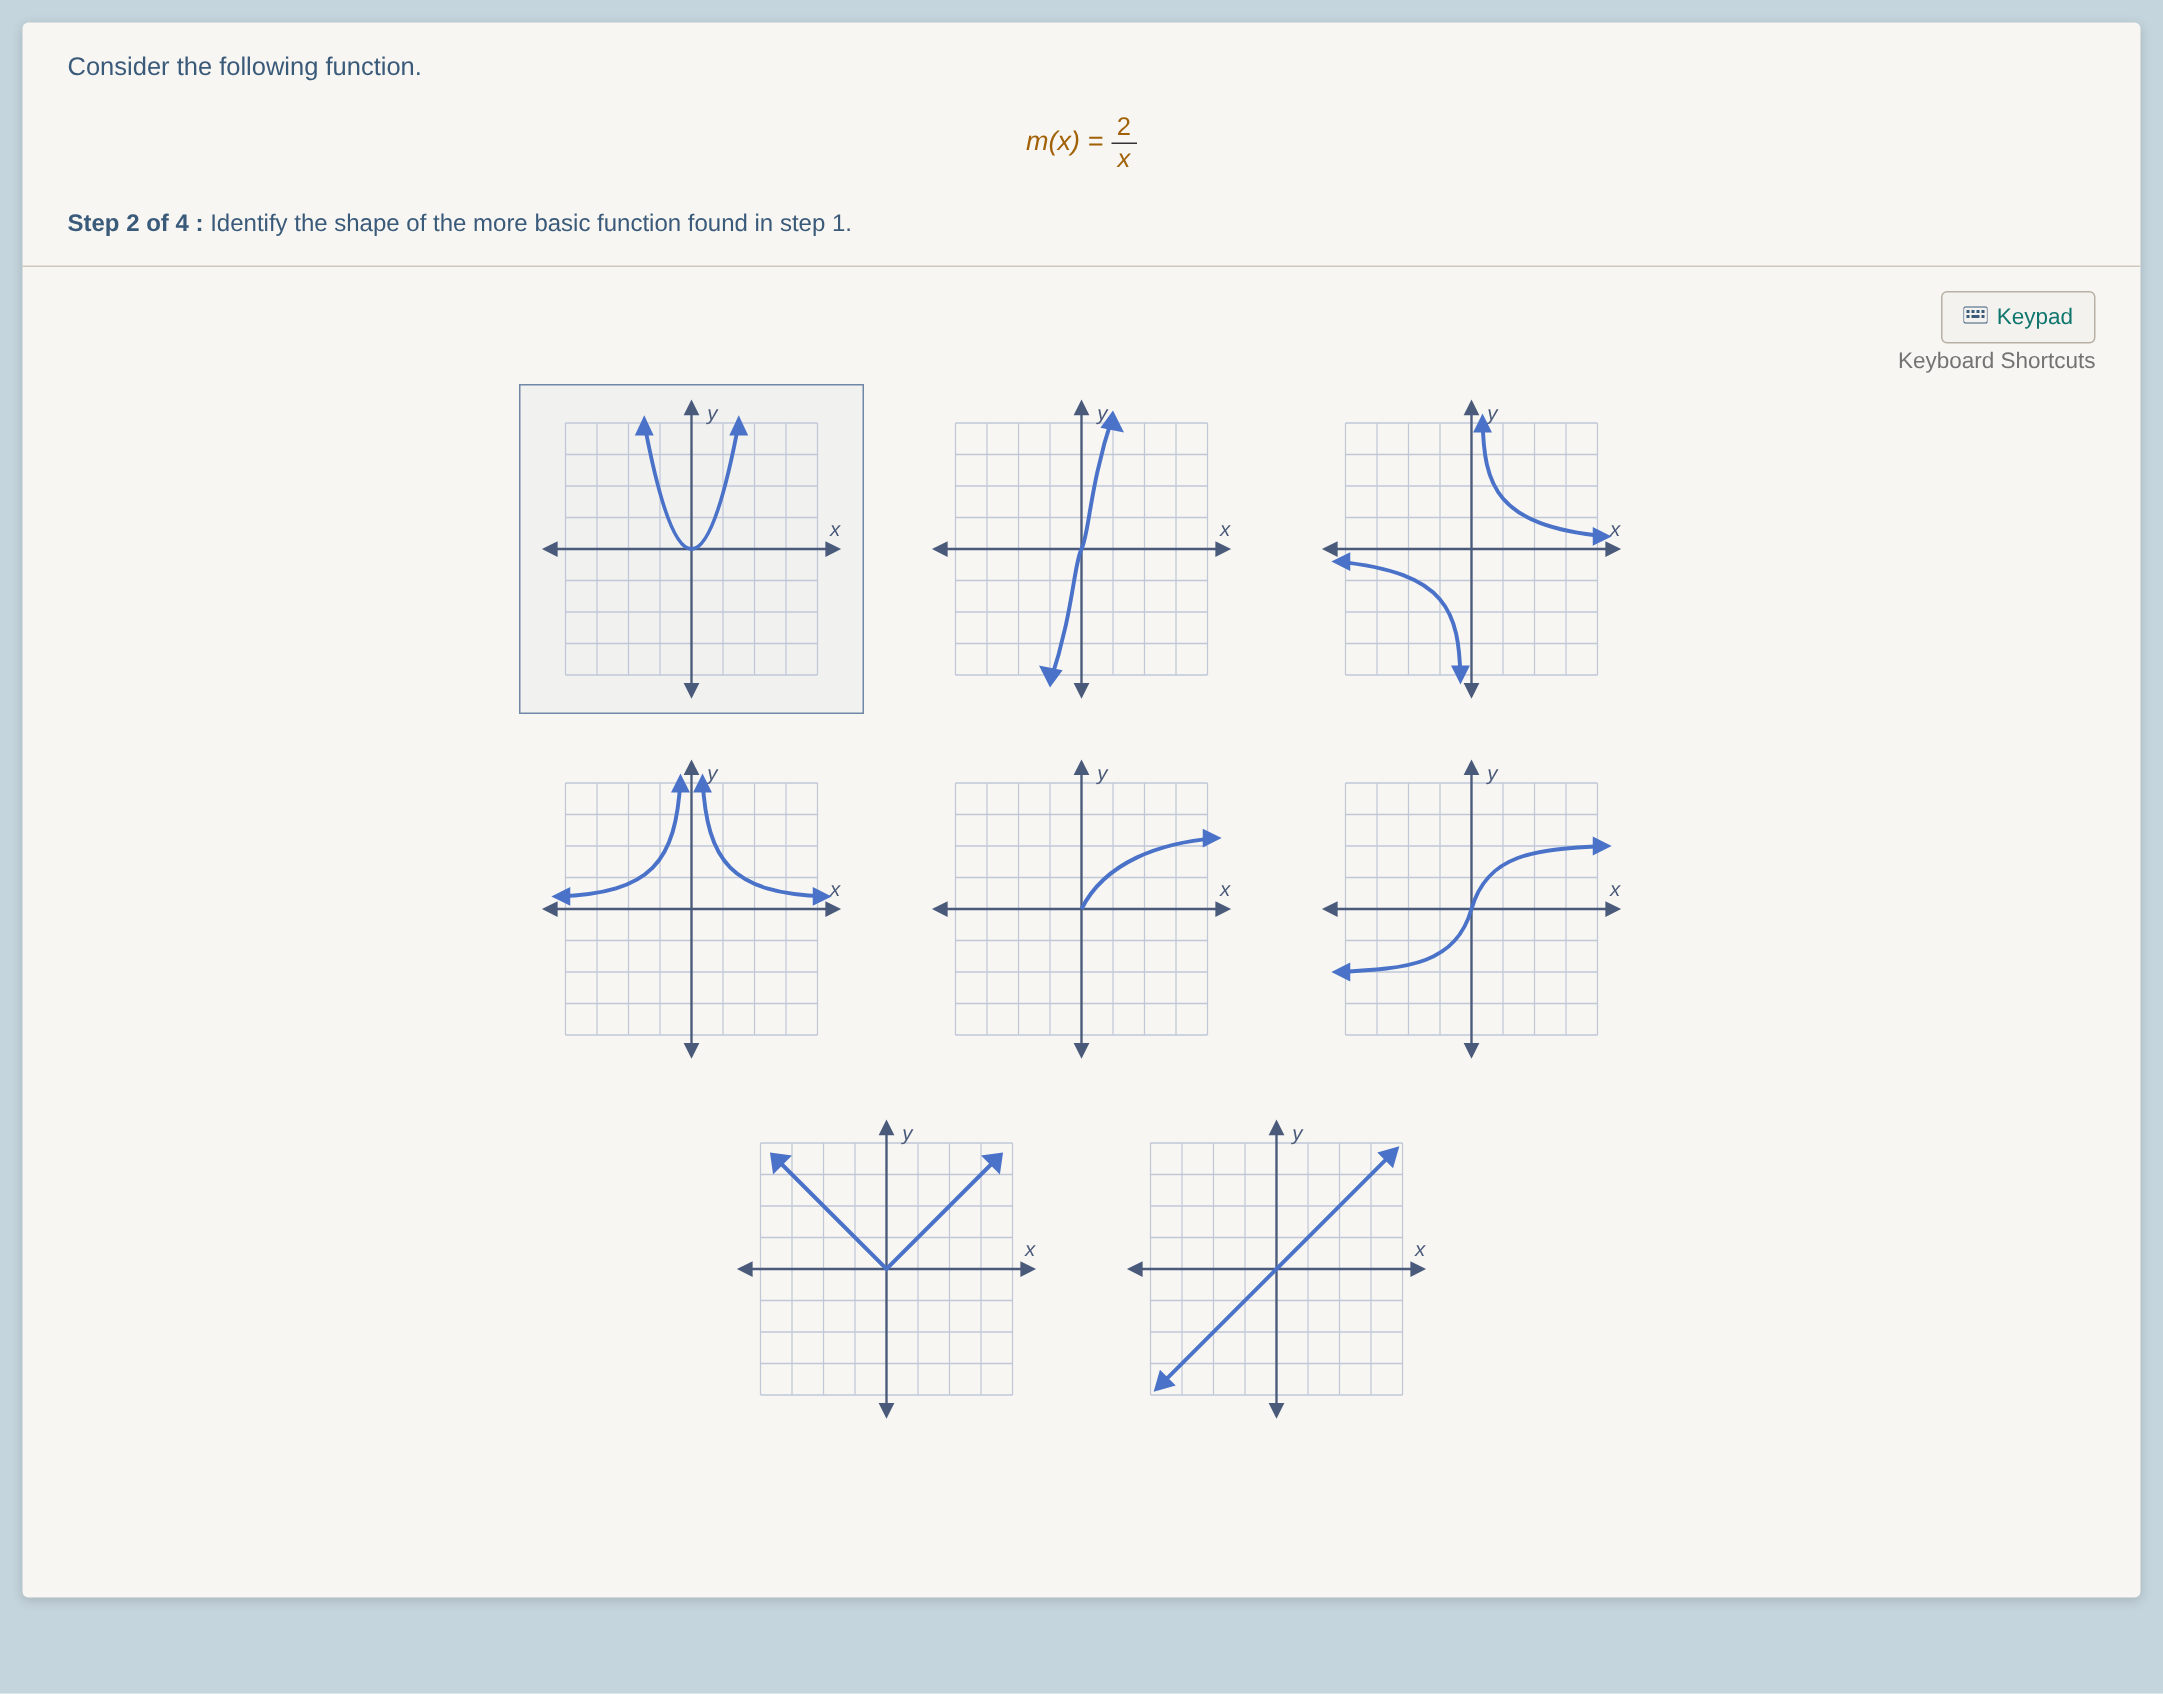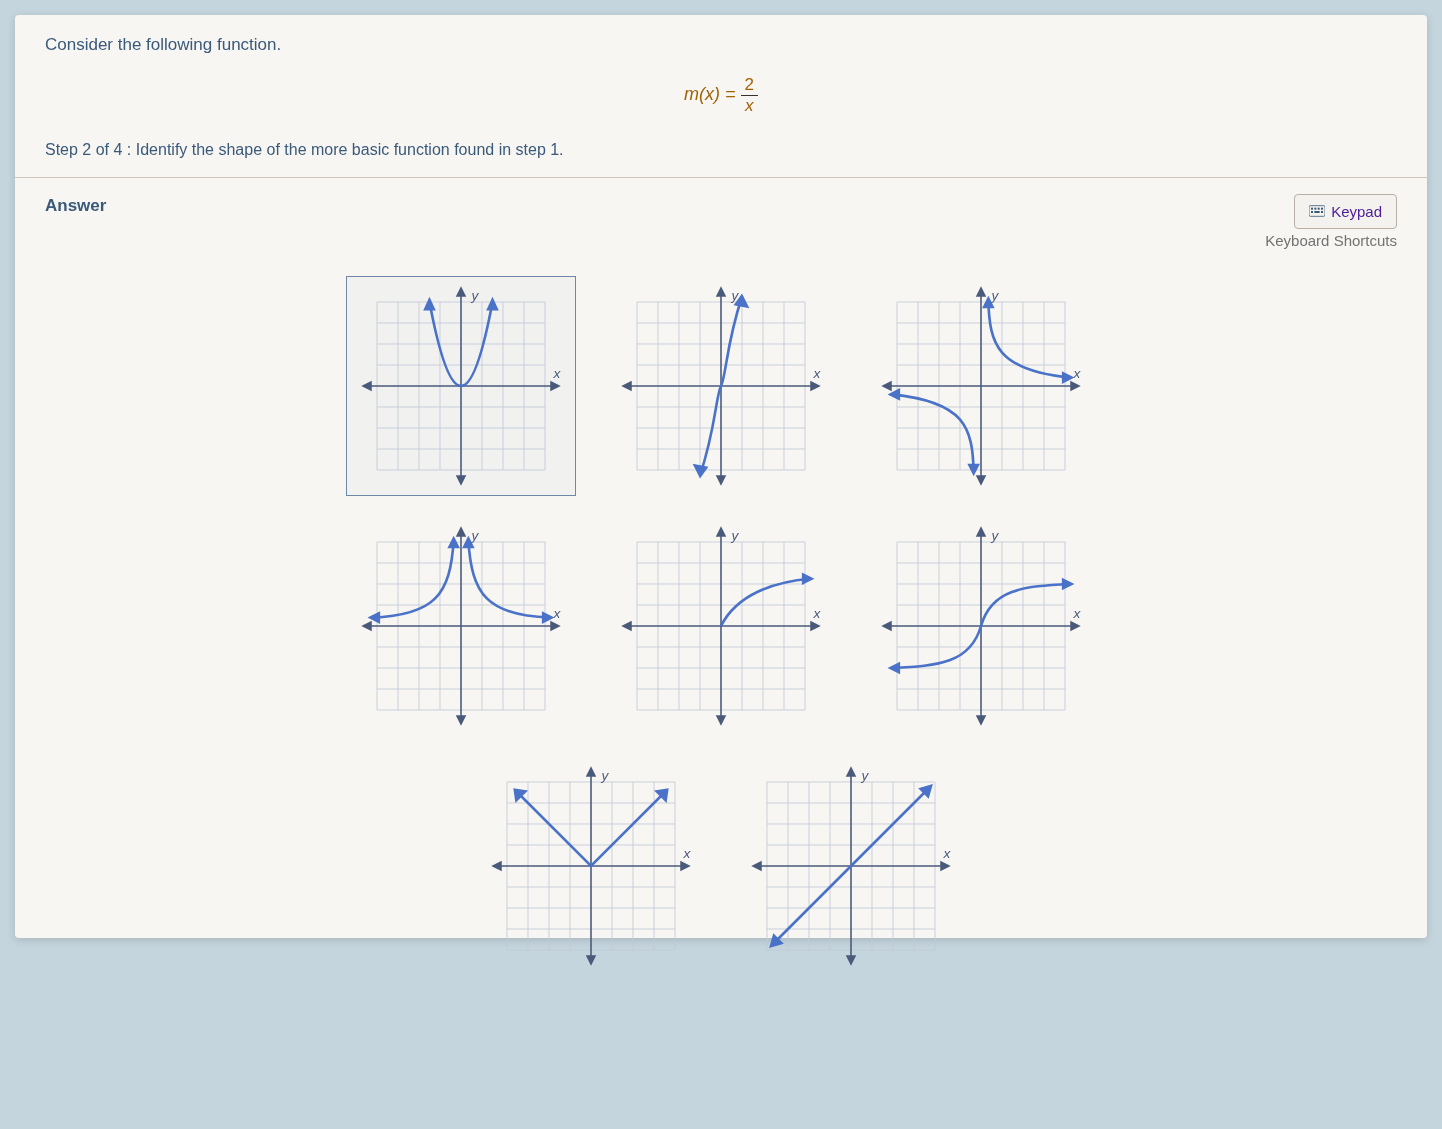--- a/index.html
+++ b/index.html
@@ -9,21 +9,21 @@
       padding: 15px;
       width: 1442px;
       height: 1129px;
       overflow: hidden;
     }
     .content-card {
       background: #f8f6f2;
       border-radius: 4px;
       box-shadow: 0 2px 8px rgba(0,0,0,0.15);
       padding: 0;
-      height: 923px;
+      height: 1050px;
       position: relative;
     }
     .question-section {
       padding: 20px 30px 18px 30px;
       border-bottom: 1px solid #d0c8bd;
     }
     .prompt-text {
       color: #3a5a7a;
       font-size: 17px;
       margin-bottom: 20px;
@@ -50,37 +50,37 @@
     .equation .fraction .den {
       display: block;
       padding: 0 4px;
       font-size: 17px;
       font-style: italic;
     }
     .step-text {
       color: #3a5a7a;
       font-size: 16px;
     }
-    .step-text .bold { font-weight: normal; }
+    .step-text .bold { font-weight: bold; }
     .answer-section {
       padding: 18px 30px;
       position: relative;
     }
     .answer-label {
       color: #3a5a7a;
       font-size: 17px;
       font-weight: bold;
     }
     .keypad-button {
       position: absolute;
       right: 30px;
       top: 16px;
       padding: 8px 14px;
       font-size: 15px;
-      color: #4c1d95;
+      color: #0f766e;
       background: #f4f2ee;
       border: 1px solid #b8b0a4;
       border-radius: 4px;
       cursor: pointer;
       display: flex;
       align-items: center;
       gap: 6px;
     }
     .keypad-button svg { width: 16px; height: 12px; }
     .shortcuts-link {
@@ -134,21 +134,20 @@
     <div class="equation">
       <span>m(x)</span><span> = </span><span class="fraction"><span class="num">2</span><span class="den">x</span></span>
     </div>
 
     <div class="step-text">
       <span class="bold">Step 2 of 4 : </span><span>Identify the shape of the more basic function found in step 1.</span>
     </div>
   </div>
 
   <div class="answer-section">
-    <div class="answer-label">Answer</div>
 
     <button class="keypad-button">
       <span>
         <svg viewBox="0 0 24 16">
             <rect x="0" y="0" width="24" height="16" rx="2" fill="none" stroke="#3a5a7a" stroke-width="1.2"></rect>
             <rect x="3" y="3" width="3" height="3" fill="#3a5a7a"></rect>
             <rect x="8" y="3" width="3" height="3" fill="#3a5a7a"></rect>
             <rect x="13" y="3" width="3" height="3" fill="#3a5a7a"></rect>
             <rect x="18" y="3" width="3" height="3" fill="#3a5a7a"></rect>
             <rect x="3" y="8" width="3" height="3" fill="#3a5a7a"></rect>

